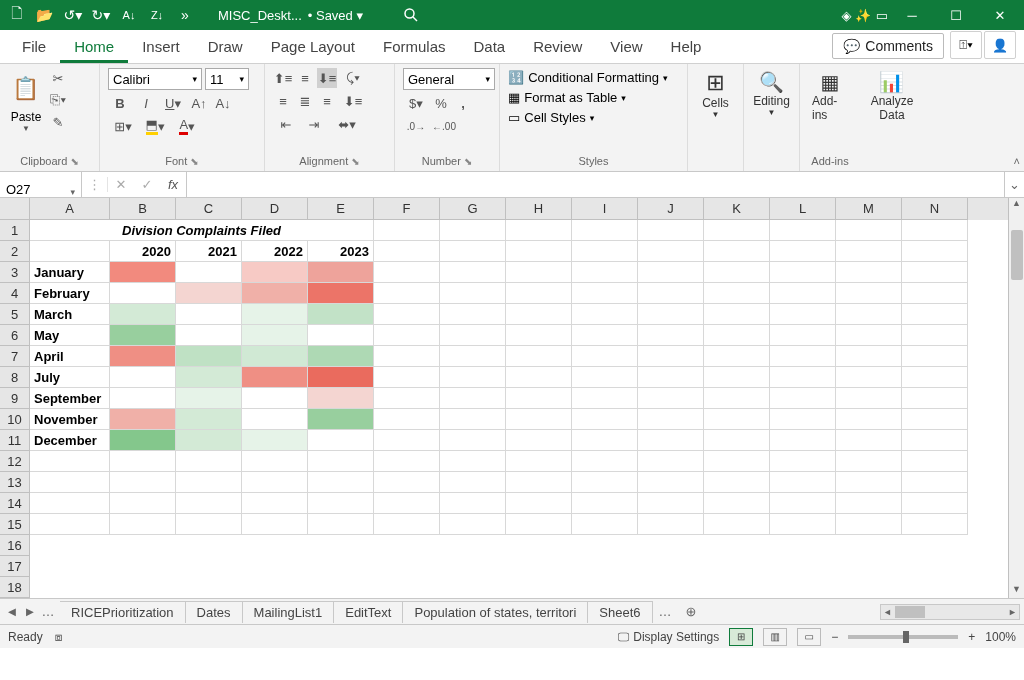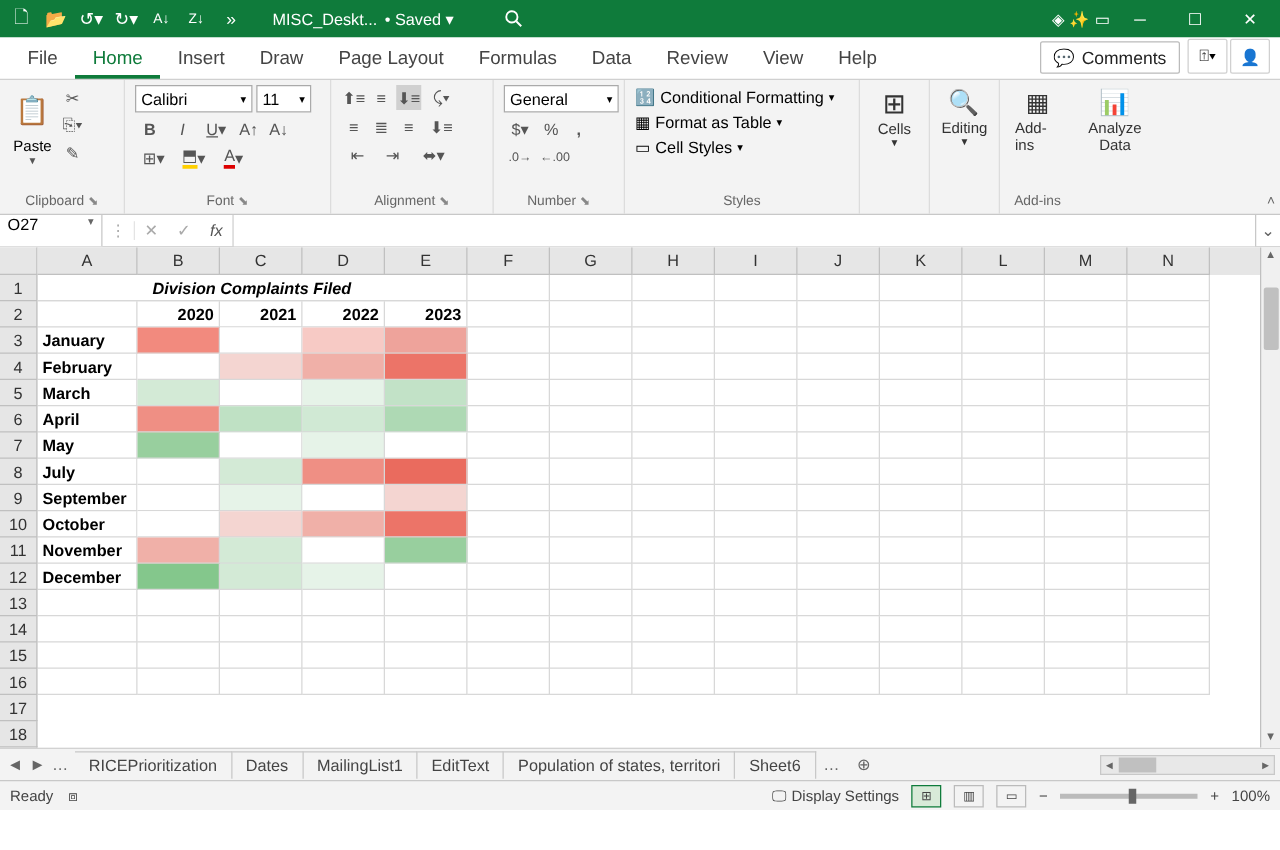--- a/index.html
+++ b/index.html
@@ -32,21 +32,21 @@
 .ribbon .btncol { display: flex; flex-direction: column; gap: 2px; }
 .ribbon .smbtn { width: 20px; height: 20px; font-size: 13px; display: flex; align-items: center; justify-content: center; color: #555; }
 .ribbon .combo { border: 1px solid #aaa; background: #fff; height: 22px; font-size: 13px; padding: 0 4px; display: flex; align-items: center; justify-content: space-between; }
 .ribbon .rowbtns { display: flex; gap: 2px; }
 .ribbon .lgcol { display: flex; flex-direction: column; align-items: center; gap: 0; font-size: 12px; color: #333; padding: 2px 4px; }
 .ribbon .collapse { position: absolute; right: 4px; bottom: 4px; color: #666; font-size: 11px; }
 .ribbon .launcher { font-size: 10px; color: #888; position: relative; }
 
 
 .formulabar { height: 26px; border-bottom: 1px solid #c8c8c8; display: flex; align-items: stretch; background: #fff; }
-.formulabar .namebox { width: 82px; border-right: 1px solid #c8c8c8; display: flex; align-items: flex-start; padding: 0 6px; background: #fff; font-size: 13px; justify-content: space-between; }
+.formulabar .namebox { width: 82px; border-right: 1px solid #c8c8c8; display: flex; align-items: flex-end; padding: 0 6px; background: #fff; font-size: 13px; justify-content: space-between; }
 .formulabar .fxbtns { display: flex; align-items: center; border-right: 1px solid #c8c8c8; }
 .formulabar .fxbtns .fxb { width: 26px; display: flex; align-items: center; justify-content: center; color: #aaa; }
 .formulabar .fxinput { flex: 1; border: none; padding: 0 6px; font-size: 13px; }
 .formulabar .expand { width: 20px; border-left: 1px solid #c8c8c8; display: flex; align-items: center; justify-content: center; color: #666; }
 
 
 .gridwrap { position: relative; height: 400px; display: flex; background: #fff; }
 .gridwrap .corner { width: 30px; height: 22px; background: #e6e6e6; border-right: 1px solid #c0c0c0; border-bottom: 1px solid #c0c0c0; }
 .colheaders { height: 22px; display: flex; background: #e6e6e6; position: absolute; left: 30px; top: 0; right: 16px; }
 .colheaders .ch { border-right: 1px solid #c0c0c0; border-bottom: 1px solid #c0c0c0; display: flex; align-items: center; justify-content: center; font-size: 13px; color: #333; }
@@ -417,52 +417,52 @@
         <div class="cell" style="width: 66px;"></div>
         <div class="cell" style="width: 66px;"></div>
         <div class="cell" style="width: 66px;"></div>
         <div class="cell" style="width: 66px;"></div>
         <div class="cell" style="width: 66px;"></div>
         <div class="cell" style="width: 66px;"></div>
         <div class="cell" style="width: 66px;"></div>
         <div class="cell" style="width: 66px;"></div>
       </div>
       <div class="row">
+        <div class="cell bold" style="width: 80px;">May</div>
+        <div class="cell" style="width: 66px; background: rgb(152, 207, 158);"></div>
+        <div class="cell" style="width: 66px; background: rgb(255, 255, 255);"></div>
+        <div class="cell" style="width: 66px; background: rgb(230, 243, 232);"></div>
+        <div class="cell" style="width: 66px; background: rgb(255, 255, 255);"></div>
+        <div class="cell" style="width: 66px;"></div>
+        <div class="cell" style="width: 66px;"></div>
+        <div class="cell" style="width: 66px;"></div>
+        <div class="cell" style="width: 66px;"></div>
+        <div class="cell" style="width: 66px;"></div>
+        <div class="cell" style="width: 66px;"></div>
+        <div class="cell" style="width: 66px;"></div>
+        <div class="cell" style="width: 66px;"></div>
+        <div class="cell" style="width: 66px;"></div>
+      </div>
+      <div class="row">
         <div class="cell bold" style="width: 80px;">April</div>
         <div class="cell" style="width: 66px; background: rgb(239, 143, 132);"></div>
         <div class="cell" style="width: 66px; background: rgb(191, 225, 196);"></div>
         <div class="cell" style="width: 66px; background: rgb(208, 233, 212);"></div>
         <div class="cell" style="width: 66px; background: rgb(174, 217, 180);"></div>
         <div class="cell" style="width: 66px;"></div>
         <div class="cell" style="width: 66px;"></div>
         <div class="cell" style="width: 66px;"></div>
         <div class="cell" style="width: 66px;"></div>
         <div class="cell" style="width: 66px;"></div>
         <div class="cell" style="width: 66px;"></div>
         <div class="cell" style="width: 66px;"></div>
         <div class="cell" style="width: 66px;"></div>
         <div class="cell" style="width: 66px;"></div>
       </div>
       <div class="row">
-        <div class="cell bold" style="width: 80px;">May</div>
-        <div class="cell" style="width: 66px; background: rgb(152, 207, 158);"></div>
-        <div class="cell" style="width: 66px; background: rgb(255, 255, 255);"></div>
-        <div class="cell" style="width: 66px; background: rgb(230, 243, 232);"></div>
-        <div class="cell" style="width: 66px; background: rgb(255, 255, 255);"></div>
-        <div class="cell" style="width: 66px;"></div>
-        <div class="cell" style="width: 66px;"></div>
-        <div class="cell" style="width: 66px;"></div>
-        <div class="cell" style="width: 66px;"></div>
-        <div class="cell" style="width: 66px;"></div>
-        <div class="cell" style="width: 66px;"></div>
-        <div class="cell" style="width: 66px;"></div>
-        <div class="cell" style="width: 66px;"></div>
-        <div class="cell" style="width: 66px;"></div>
-      </div>
-      <div class="row">
         <div class="cell bold" style="width: 80px;">July</div>
         <div class="cell" style="width: 66px; background: rgb(255, 255, 255);"></div>
         <div class="cell" style="width: 66px; background: rgb(211, 234, 214);"></div>
         <div class="cell" style="width: 66px; background: rgb(239, 143, 132);"></div>
         <div class="cell" style="width: 66px; background: rgb(234, 107, 94);"></div>
         <div class="cell" style="width: 66px;"></div>
         <div class="cell" style="width: 66px;"></div>
         <div class="cell" style="width: 66px;"></div>
         <div class="cell" style="width: 66px;"></div>
         <div class="cell" style="width: 66px;"></div>
@@ -470,36 +470,20 @@
         <div class="cell" style="width: 66px;"></div>
         <div class="cell" style="width: 66px;"></div>
         <div class="cell" style="width: 66px;"></div>
       </div>
       <div class="row">
         <div class="cell bold" style="width: 80px;">September</div>
         <div class="cell" style="width: 66px; background: rgb(255, 255, 255);"></div>
         <div class="cell" style="width: 66px; background: rgb(230, 243, 232);"></div>
         <div class="cell" style="width: 66px; background: rgb(255, 255, 255);"></div>
         <div class="cell" style="width: 66px; background: rgb(244, 213, 209);"></div>
-        <div class="cell" style="width: 66px;"></div>
-        <div class="cell" style="width: 66px;"></div>
-        <div class="cell" style="width: 66px;"></div>
-        <div class="cell" style="width: 66px;"></div>
-        <div class="cell" style="width: 66px;"></div>
-        <div class="cell" style="width: 66px;"></div>
-        <div class="cell" style="width: 66px;"></div>
-        <div class="cell" style="width: 66px;"></div>
-        <div class="cell" style="width: 66px;"></div>
-      </div>
-      <div class="row">
-        <div class="cell bold" style="width: 80px;">October</div>
-        <div class="cell" style="width: 66px; background: rgb(255, 255, 255);"></div>
-        <div class="cell" style="width: 66px; background: rgb(244, 213, 209);"></div>
-        <div class="cell" style="width: 66px; background: rgb(240, 176, 168);"></div>
-        <div class="cell" style="width: 66px; background: rgb(236, 116, 104);"></div>
         <div class="cell" style="width: 66px;"></div>
         <div class="cell" style="width: 66px;"></div>
         <div class="cell" style="width: 66px;"></div>
         <div class="cell" style="width: 66px;"></div>
         <div class="cell" style="width: 66px;"></div>
         <div class="cell" style="width: 66px;"></div>
         <div class="cell" style="width: 66px;"></div>
         <div class="cell" style="width: 66px;"></div>
         <div class="cell" style="width: 66px;"></div>
       </div>

